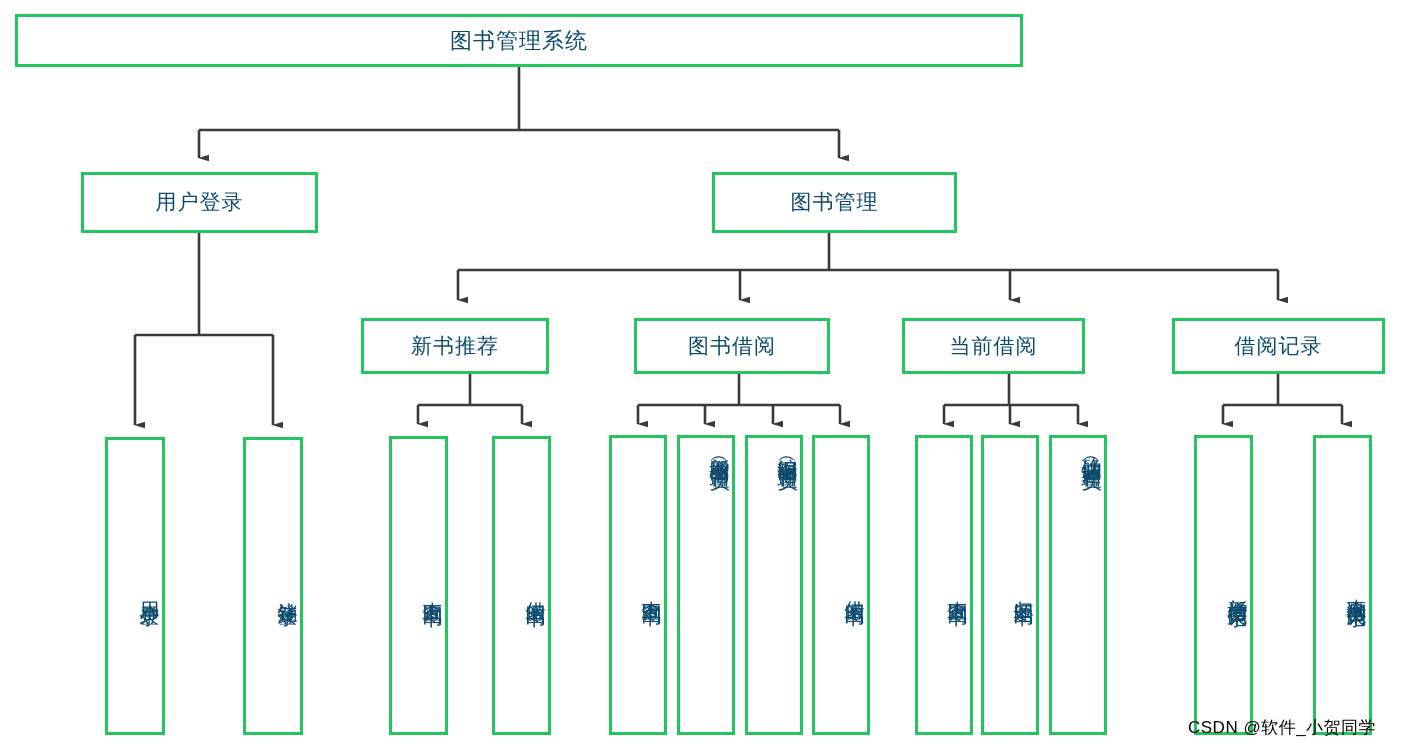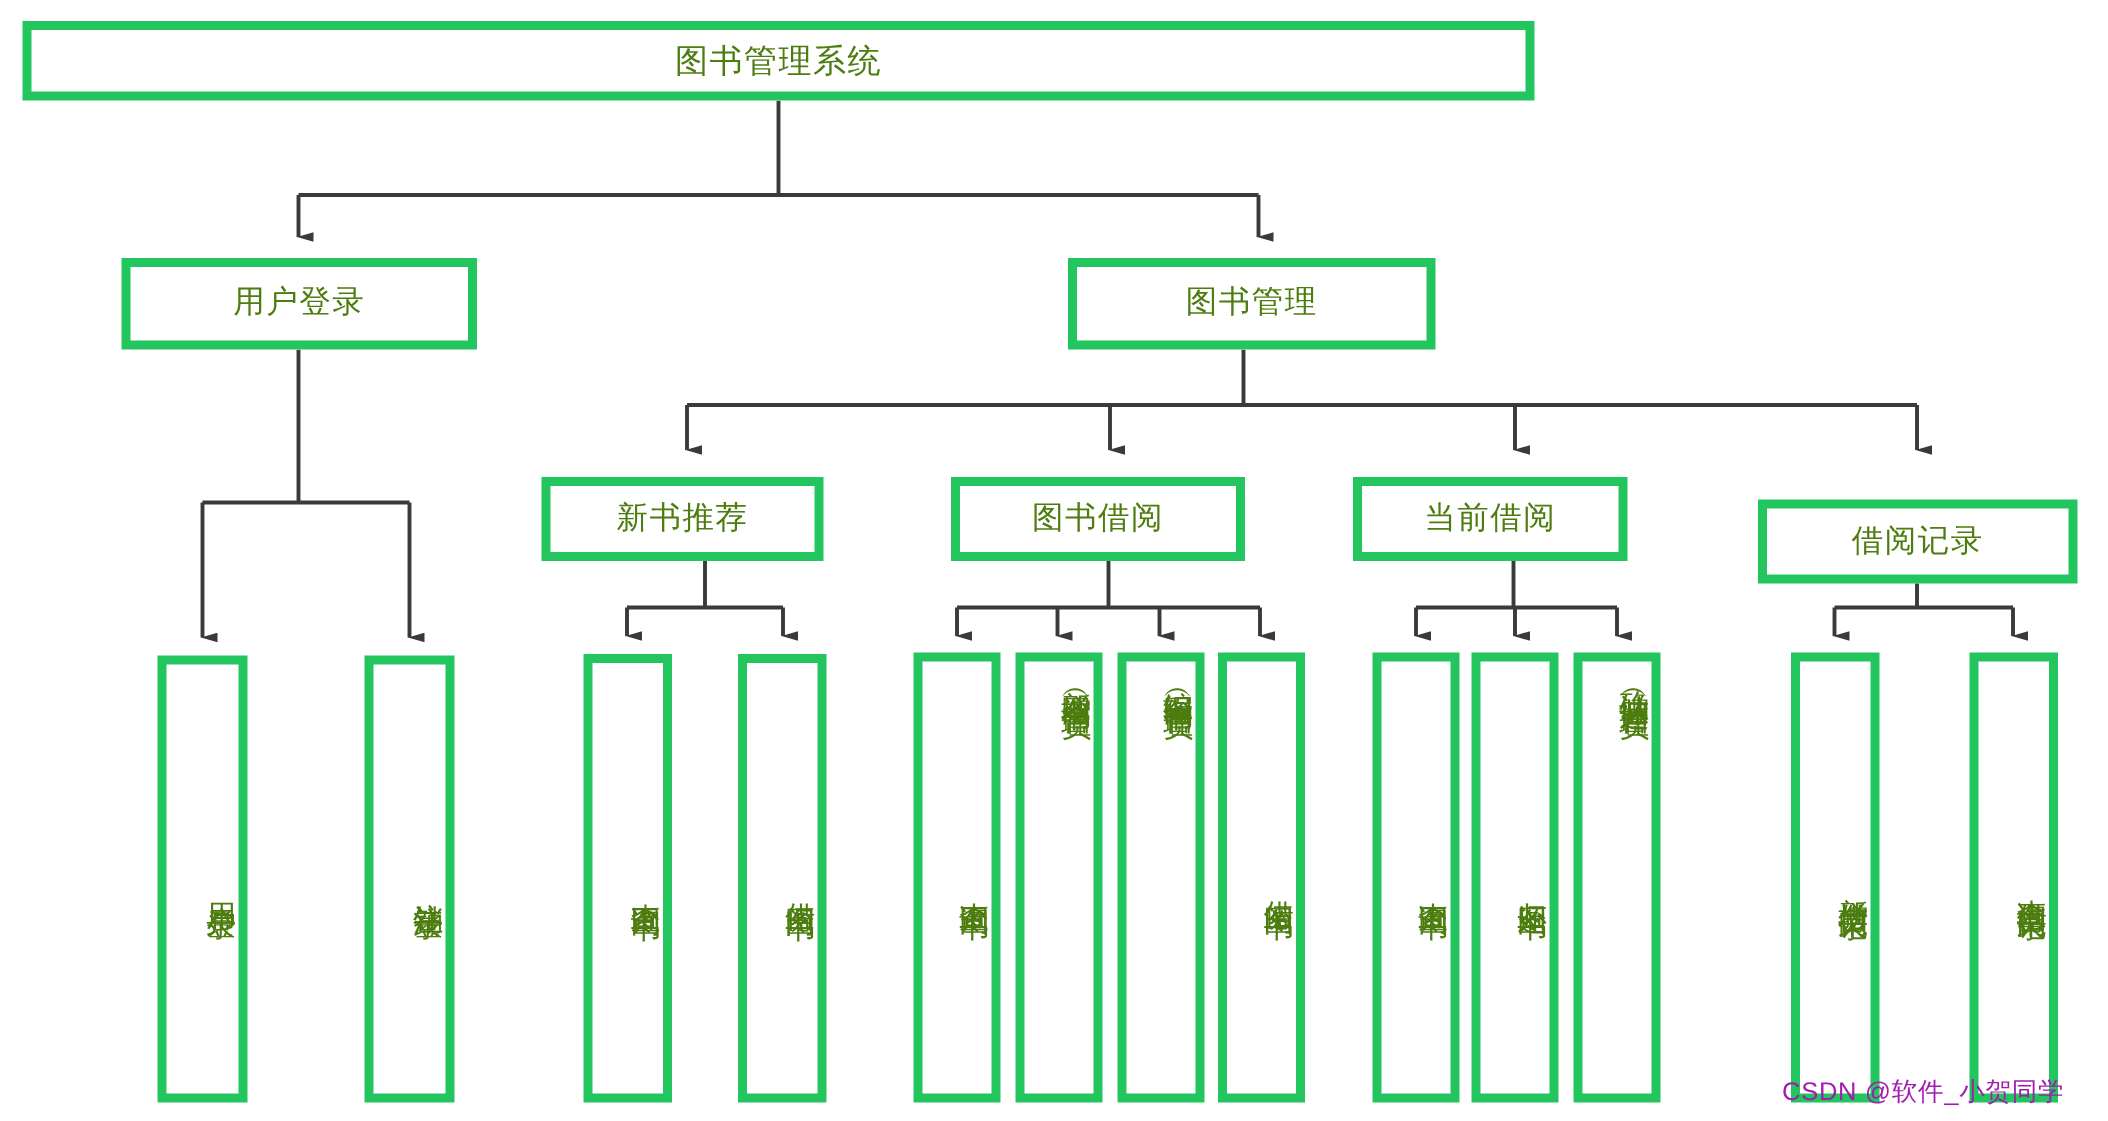--- a/index.html
+++ b/index.html
@@ -21,26 +21,26 @@
     position: absolute;
     left: 0;
     top: 0;
     width: 1405px;
     height: 747px;
     pointer-events: none;
   }
   .node {
     position: absolute;
     box-sizing: border-box;
-    border: 6px solid #22c55e;
+    border: 3px solid #22c55e;
     background: #ffffff;
     display: flex;
     align-items: center;
     justify-content: center;
-    color: #4d7c0f;
+    color: #0c4a6e;
     font-size: 21px;
     letter-spacing: 1px;
     line-height: 1.25;
   }
   .node.vert {
     writing-mode: vertical-rl;
     text-orientation: upright;
     align-items: flex-start;
     justify-content: center;
     padding-top: 8px;
@@ -49,21 +49,21 @@
   }
   .node.vert.topstart {
     justify-content: flex-start;
     padding-top: 4px;
   }
   .node.root {
     font-size: 22px;
   }
   .watermark {
     position: absolute;
-    color: #a21caf;
+    color: #000000;
     font-size: 17px;
     letter-spacing: 0.5px;
     white-space: nowrap;
     user-select: none;
   }
 </style>
 </head>
 <body>
 
 <div id="canvas">
@@ -136,21 +136,21 @@
   </div>
 
   <div class="node" style="left:634px; top:318px; width:196px; height:56px;">
     <span>图书借阅</span>
   </div>
 
   <div class="node" style="left:902px; top:318px; width:183px; height:56px;">
     <span>当前借阅</span>
   </div>
 
-  <div class="node" style="left:1172px; top:318px; width:213px; height:56px;margin-top:15px;">
+  <div class="node" style="left:1172px; top:318px; width:213px; height:56px;">
     <span>借阅记录</span>
   </div>
 
   <div class="node vert" style="left:105px; top:437px; width:60px; height:298px;">
     <span>用户登录</span>
   </div>
 
   <div class="node vert" style="left:243px; top:437px; width:60px; height:298px;">
     <span>注销登录</span>
   </div>

